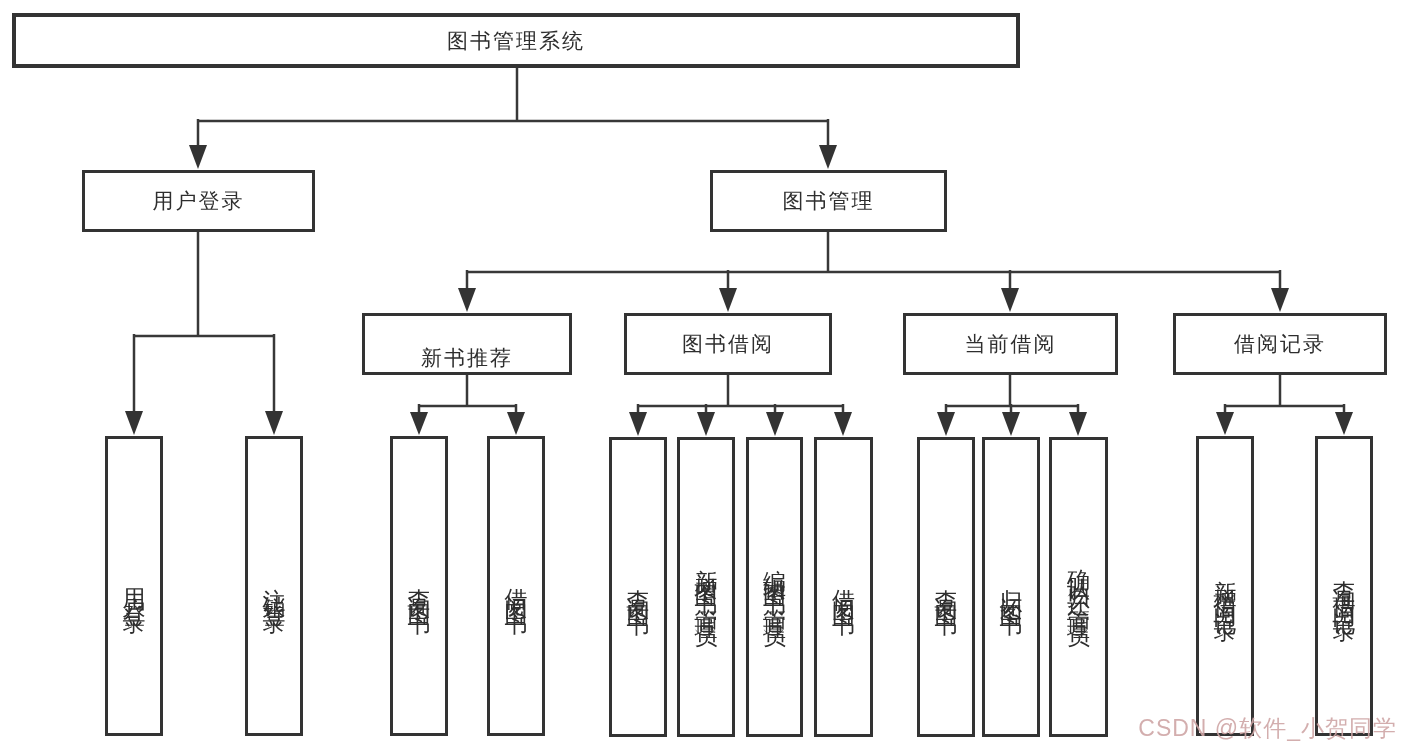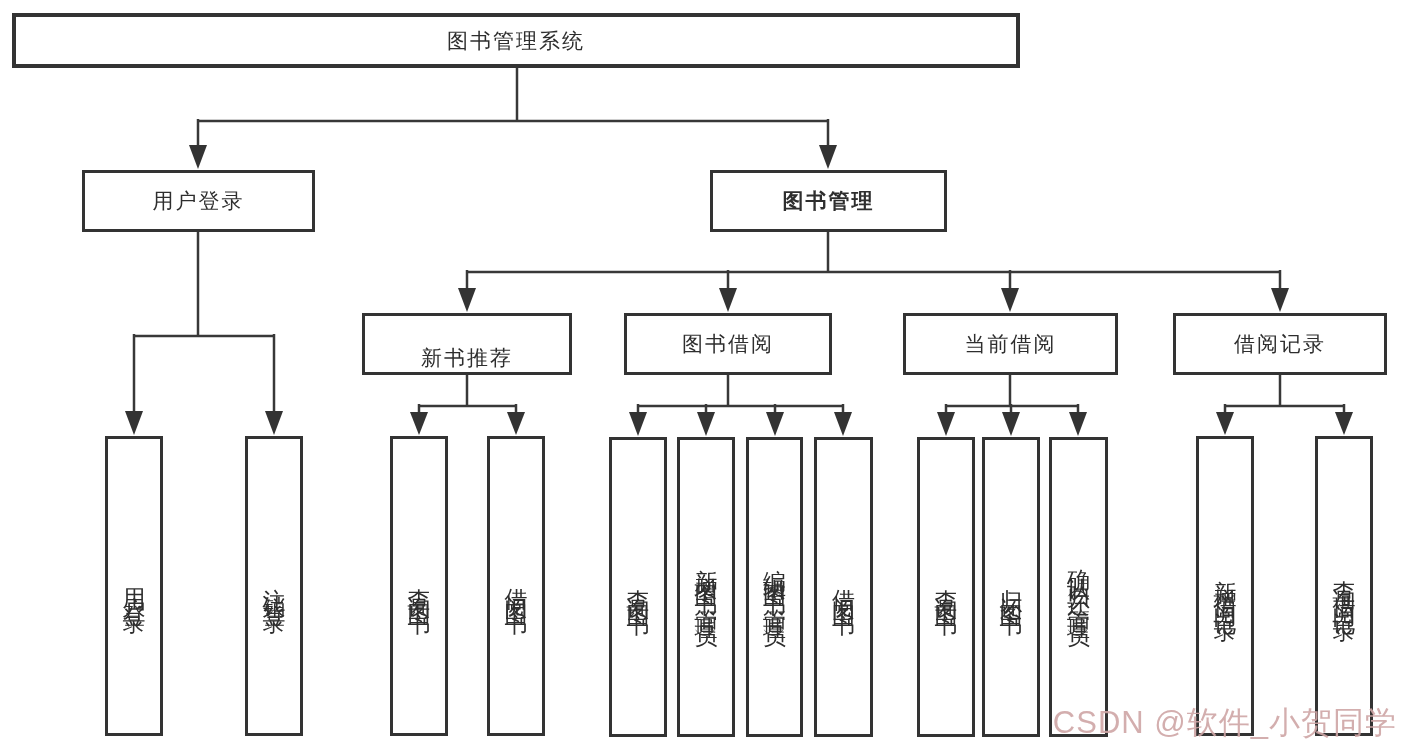--- a/index.html
+++ b/index.html
@@ -31,21 +31,21 @@
     font-size: 23px;
     letter-spacing: 8px;
     line-height: 1;
     padding: 6px 0;
   }
   .watermark {
     position: absolute;
     right: 8px;
     bottom: 3px;
     z-index: 5;
-    font-size: 31px;
+    font-size: 23px;
     color: #cfa6a6;
     opacity: 0.9;
     letter-spacing: 1px;
     white-space: nowrap;
   }
 </style>
 </head>
 <body>
 
 <div class="stage">
@@ -119,21 +119,21 @@
     </g>
   </svg>
 
   <div class="node h root" style="left:12px; top:13px; width:1008px; height:55px;">
     <span>图书管理系统</span>
   </div>
 
   <div class="node h" style="left:82px; top:170px; width:233px; height:62px;">
     <span>用户登录</span>
   </div>
-  <div class="node h" style="left:710px; top:170px; width:237px; height:62px;font-weight:bold;">
+  <div class="node h" style="left:710px; top:170px; width:237px; height:62px;">
     <span>图书管理</span>
   </div>
 
   <div class="node h" style="left:362px; top:313px; width:210px; height:62px;align-items:flex-end;">
     <span>新书推荐</span>
   </div>
   <div class="node h" style="left:624px; top:313px; width:208px; height:62px;text-align:center;">
     <span>图书借阅</span>
   </div>
   <div class="node h" style="left:903px; top:313px; width:215px; height:62px;justify-content:center;">

